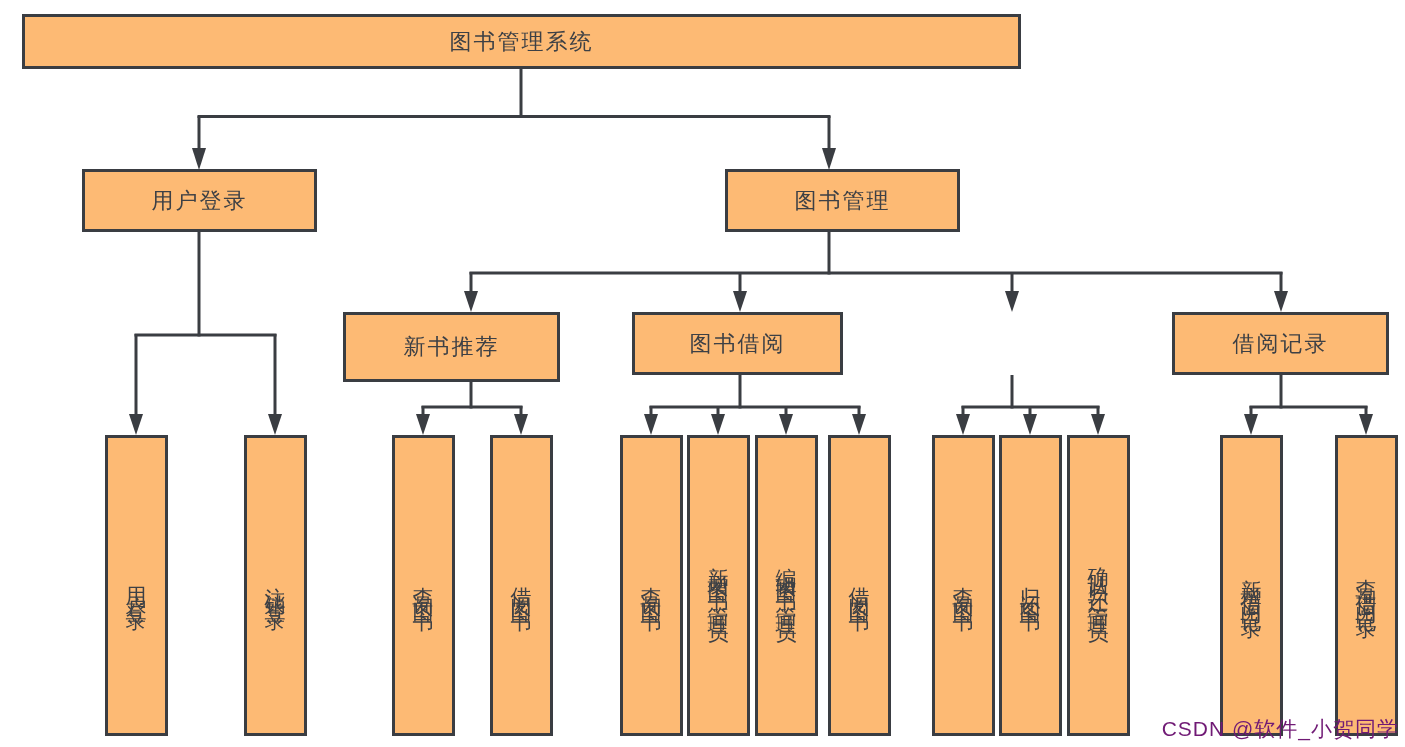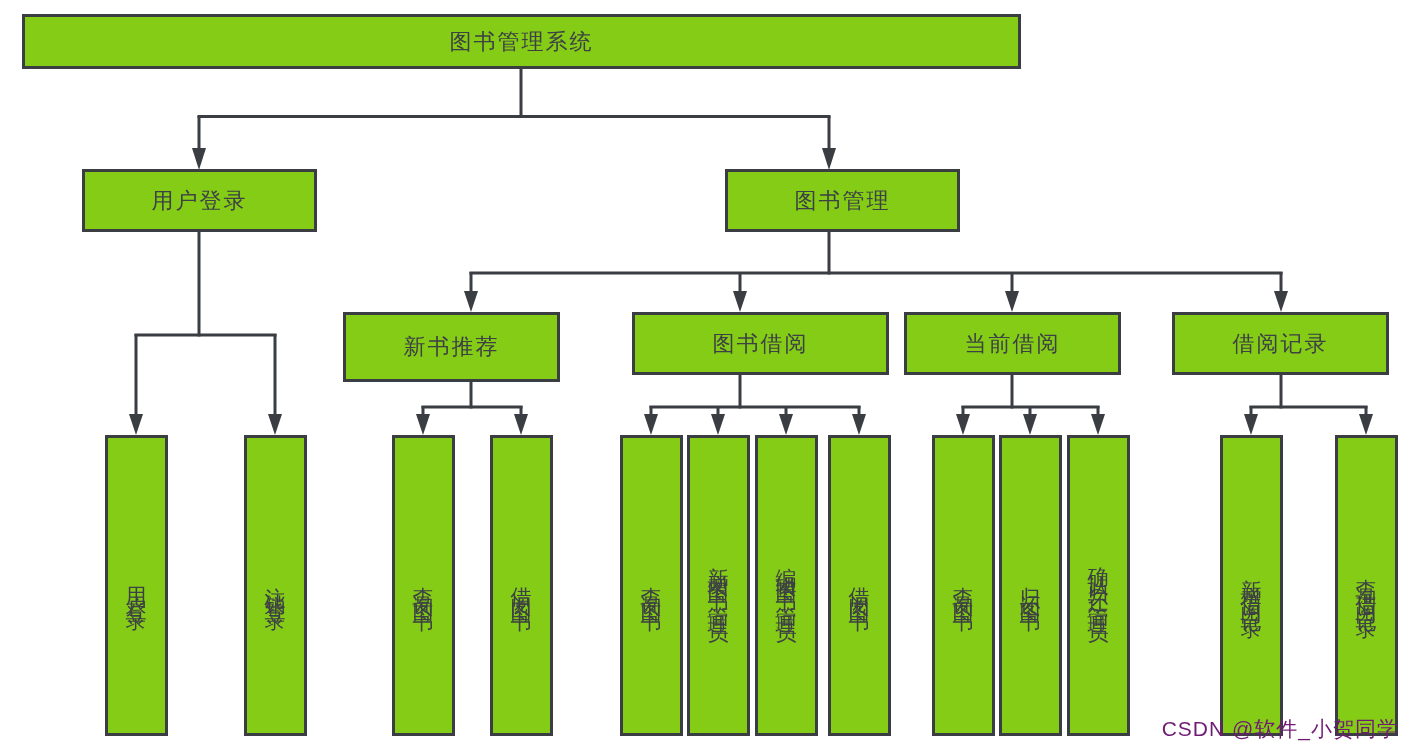--- a/index.html
+++ b/index.html
@@ -13,21 +13,21 @@
   }
   .connectors {
     position: absolute;
     left: 0; top: 0;
     width: 1405px; height: 747px;
     pointer-events: none;
   }
   .box {
     position: absolute;
     box-sizing: border-box;
-    background: #84cc16;
+    background: #fdba74;
     border: 3px solid #3a3d42;
     display: flex;
     align-items: center;
     justify-content: center;
     color: #3d4045;
   }
   .hlabel {
     font-size: 22px;
     letter-spacing: 2px;
     white-space: nowrap;
@@ -132,25 +132,22 @@
   <div class="box" style="left:82px; top:169px; width:235px; height:63px;">
     <span class="hlabel">用户登录</span>
   </div>
   <div class="box" style="left:712px; top:169px; width:235px; height:63px;margin-left:13px;">
     <span class="hlabel">图书管理</span>
   </div>
 
   <div class="box" style="left:343px; top:312px; width:217px; height:70px;">
     <span class="hlabel">新书推荐</span>
   </div>
-  <div class="box" style="left:632px; top:312px; width:257px; height:63px;">
+  <div class="box" style="left:632px; top:312px; width:211px; height:63px;">
     <span class="hlabel">图书借阅</span>
-  </div>
-  <div class="box" style="left:904px; top:312px; width:217px; height:63px;">
-    <span class="hlabel">当前借阅</span>
   </div>
   <div class="box" style="left:1172px; top:312px; width:217px; height:63px;">
     <span class="hlabel">借阅记录</span>
   </div>
 
   <div class="box" style="left:105px; top:435px; width:63px; height:301px;">
     <span class="vlabel">用户登录</span>
   </div>
   <div class="box" style="left:244px; top:435px; width:63px; height:301px;">
     <span class="vlabel">注销登录</span>

